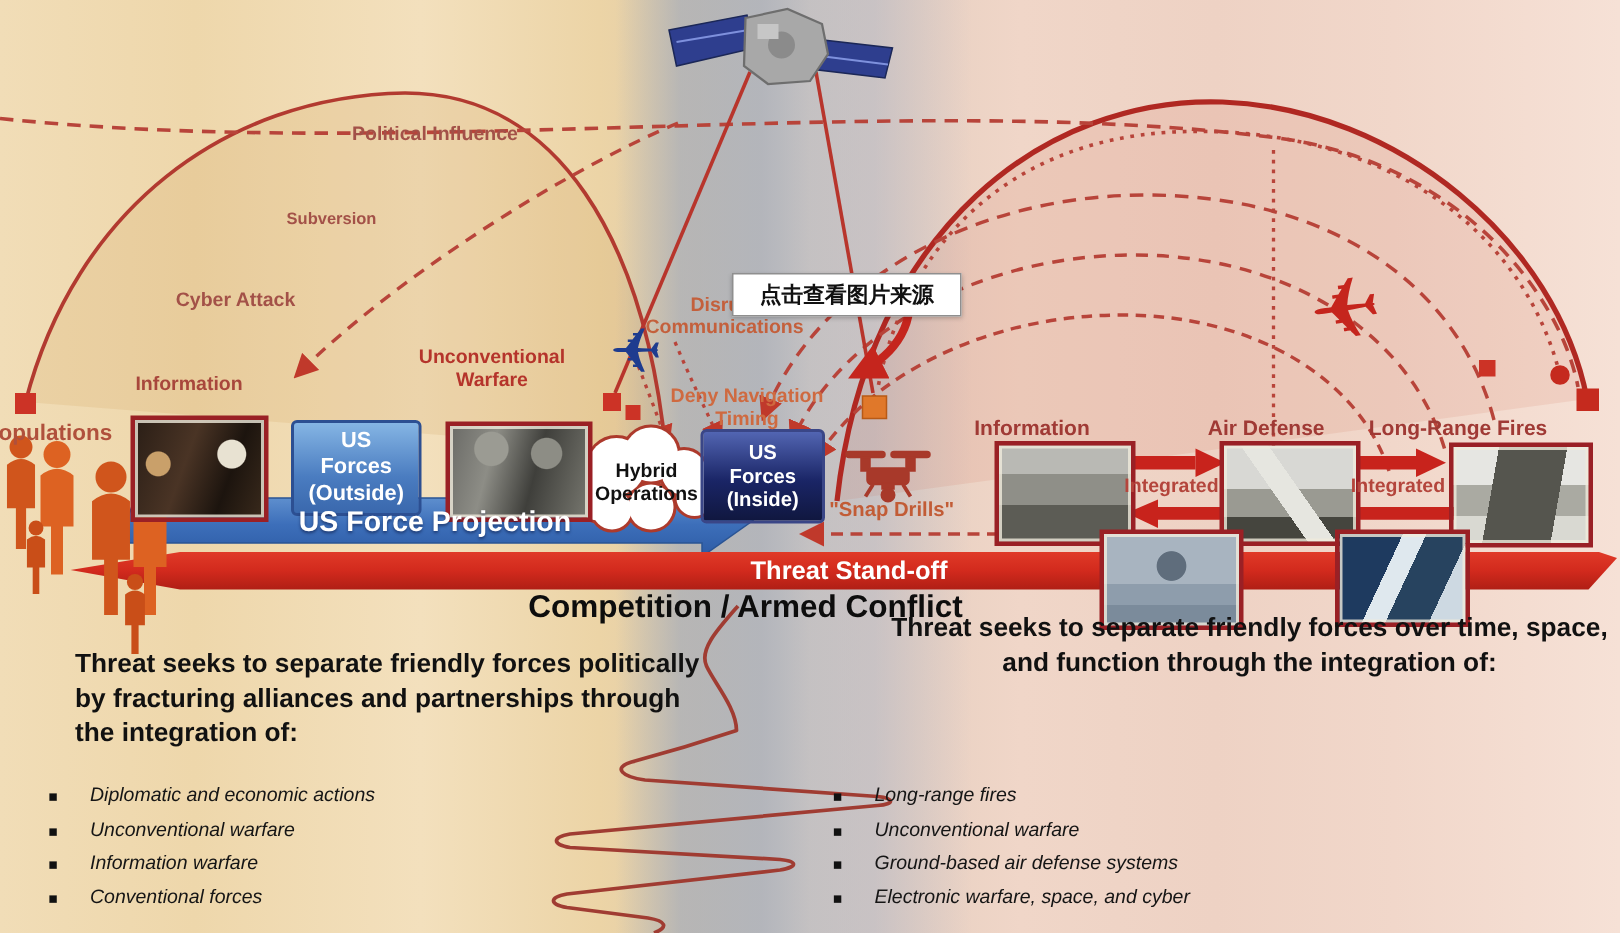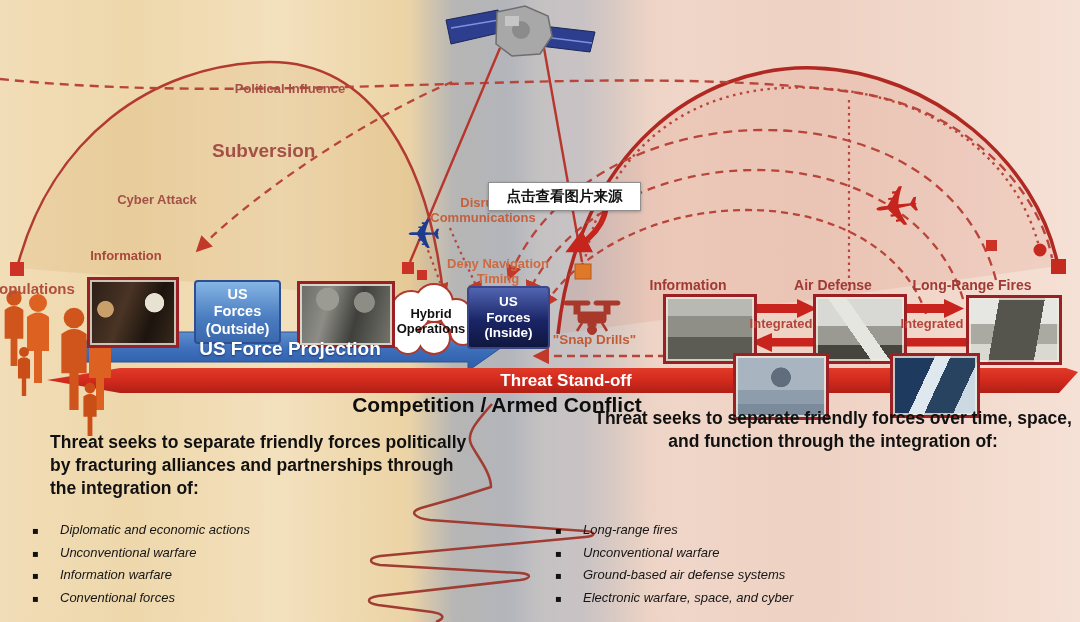--- a/index.html
+++ b/index.html
@@ -180,30 +180,32 @@
 
   <div class="forces-box" style="left:194px;top:280px;width:83px;height:60px;font-size:14.5px;background:linear-gradient(180deg,#85b5e4,#4a7cc0 60%,#3a68ad);border:2px solid #2c4f92;">US
 Forces
 (Outside)</div>
   <div class="forces-box" style="left:467px;top:286px;width:79px;height:59px;font-size:13.5px;background:linear-gradient(180deg,#5265b2,#1a2566 55%,#10173f);border:2px solid #3a4687;">US
 Forces
 (Inside)</div>
 
   <div class="lbl" style="left:-11px;top:281px;width:120px;text-align:left;font-size:15px;color:#b0503c;">Populations</div>
   <div class="lbl" style="left:230px;top:82px;width:120px;font-size:13px;color:#a35148;">Political Influence</div>
-  <div class="lbl" style="left:181px;top:140px;width:80px;font-size:19px;color:#a35148;margin-left:31px;">Subversion</div>
+  <div class="lbl" style="left:181px;top:140px;width:80px;font-size:11px;color:#a35148;">Subversion</div>
   <div class="lbl" style="left:112px;top:193px;width:90px;font-size:13px;color:#a35148;">Cyber Attack</div>
   <div class="lbl" style="left:86px;top:249px;width:80px;font-size:13px;color:#a8473c;">Information</div>
+  <div class="lbl" style="left:278px;top:231px;width:100px;font-size:13px;color:#b5342b;">Unconventional
+Warfare</div>
   <div class="lbl" style="left:412px;top:196px;width:142px;font-size:13px;color:#c4603c;">Disrupt
 Communications</div>
   <div class="lbl" style="left:428px;top:246px;width:140px;font-size:13px;color:#cf6a40;margin-top:11px;">Deny Navigation
 Timing</div>
   <div class="lbl" style="left:542px;top:332px;width:105px;font-size:13.5px;color:#c25c36;">"Snap Drills"</div>
   <div class="lbl" style="left:632px;top:278px;width:112px;font-size:14px;color:#a03a35;">Information</div>
-  <div class="lbl" style="left:783px;top:278px;width:100px;font-size:14px;color:#a03a35;">Air Defense</div>
+  <div class="lbl" style="left:783px;top:278px;width:100px;font-size:14px;color:#a03a35;text-align:right;">Air Defense</div>
   <div class="lbl" style="left:902px;top:278px;width:140px;font-size:14px;color:#a03a35;">Long-Range Fires</div>
   <div class="lbl" style="left:747px;top:317px;width:68px;font-size:13px;color:#b4453c;">Integrated</div>
   <div class="lbl" style="left:898px;top:317px;width:68px;font-size:13px;color:#b4453c;">Integrated</div>
   <div class="lbl" style="left:385px;top:307px;width:92px;font-size:13px;color:#111;">Hybrid
 Operations</div>
   <div class="lbl" style="left:100px;top:338px;width:380px;font-size:19px;color:#fff;text-shadow:0 1px 2px rgba(10,20,60,.55);">US Force Projection</div>
   <div class="lbl" style="left:460px;top:371px;width:212px;font-size:17px;color:#fff;">Threat Stand-off</div>
   <div class="lbl" style="left:332px;top:393px;width:330px;font-size:21px;color:#0d0d0d;">Competition / Armed Conflict</div>
 
   <div class="heading" style="left:29px;top:431px;width:470px;">Threat seeks to separate friendly forces politically

